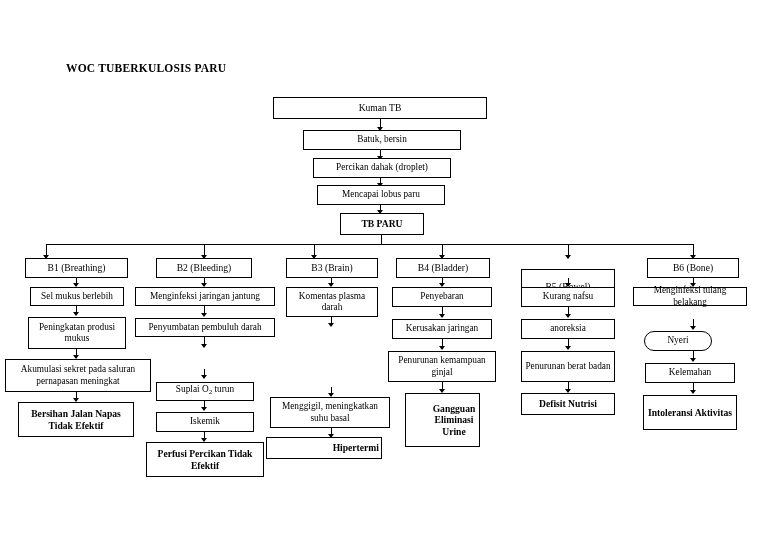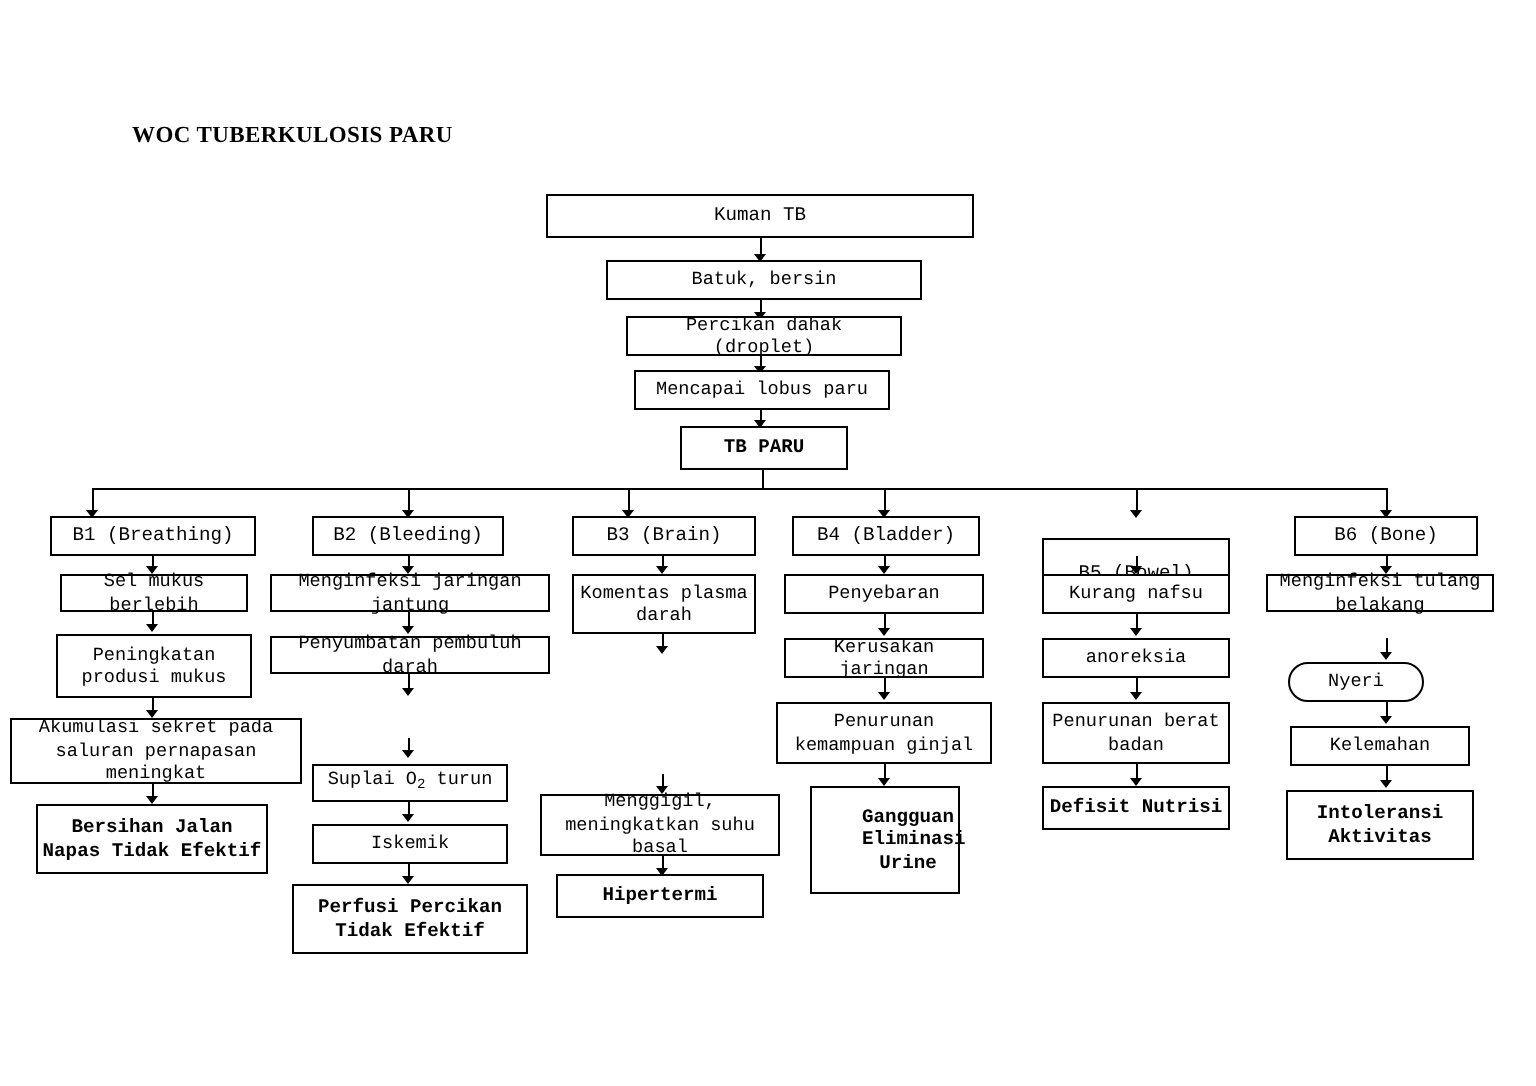--- a/index.html
+++ b/index.html
@@ -46,21 +46,20 @@
   .box.bold {
     font-weight: bold;
     font-size: 9.6px;
   }
   .box.head {
     font-size: 9.6px;
   }
   .box .txt {
     display: block;
     width: 100%;
-    font-family: Liberation Mono, monospace;
   }
   
   .vline {
     position: absolute;
     width: 1px;
     background: #000000;
   }
   .hline {
     position: absolute;
     height: 1px;
@@ -214,21 +213,21 @@
 
   <div class="vline" style="left:331px; top:387px; height:9px;"></div>
   <div class="arrowhead" style="left:328px; top:393px;"></div>
 
   <div class="box" style="left:270px; top:397px; width:120px; height:31px;">
     <span class="txt">Menggigil, meningkatkan suhu basal</span>
   </div>
   <div class="vline" style="left:331px; top:428px; height:9px;"></div>
   <div class="arrowhead" style="left:328px; top:434px;"></div>
 
-  <div class="box bold" style="left:278px; top:437px; width:104px; height:22px;">
+  <div class="box bold" style="left:266px; top:437px; width:116px; height:22px;text-align:right;">
     <span class="txt">Hipertermi</span>
   </div>
 
   <div class="box head" style="left:396px; top:258px; width:94px; height:20px;">
     <span class="txt">B4 (Bladder)</span>
   </div>
   <div class="vline" style="left:442px; top:278px; height:8px;"></div>
   <div class="arrowhead" style="left:439px; top:283px;"></div>
 
   <div class="box" style="left:392px; top:287px; width:100px; height:20px;">

